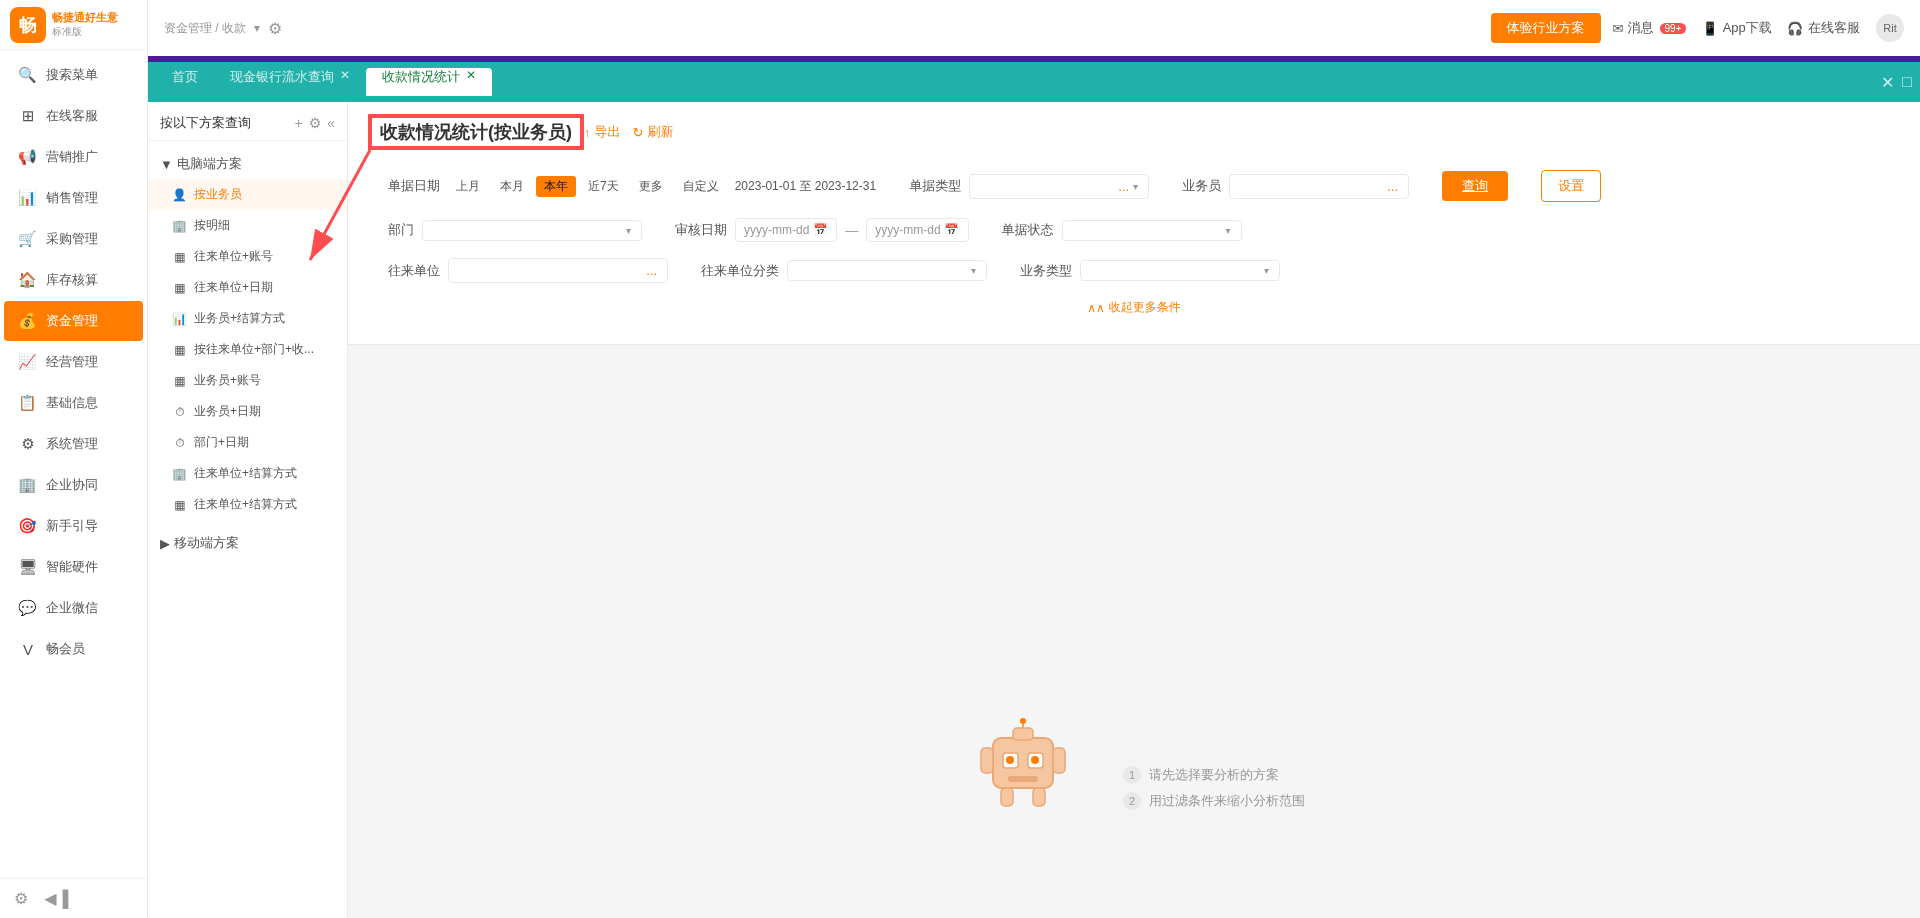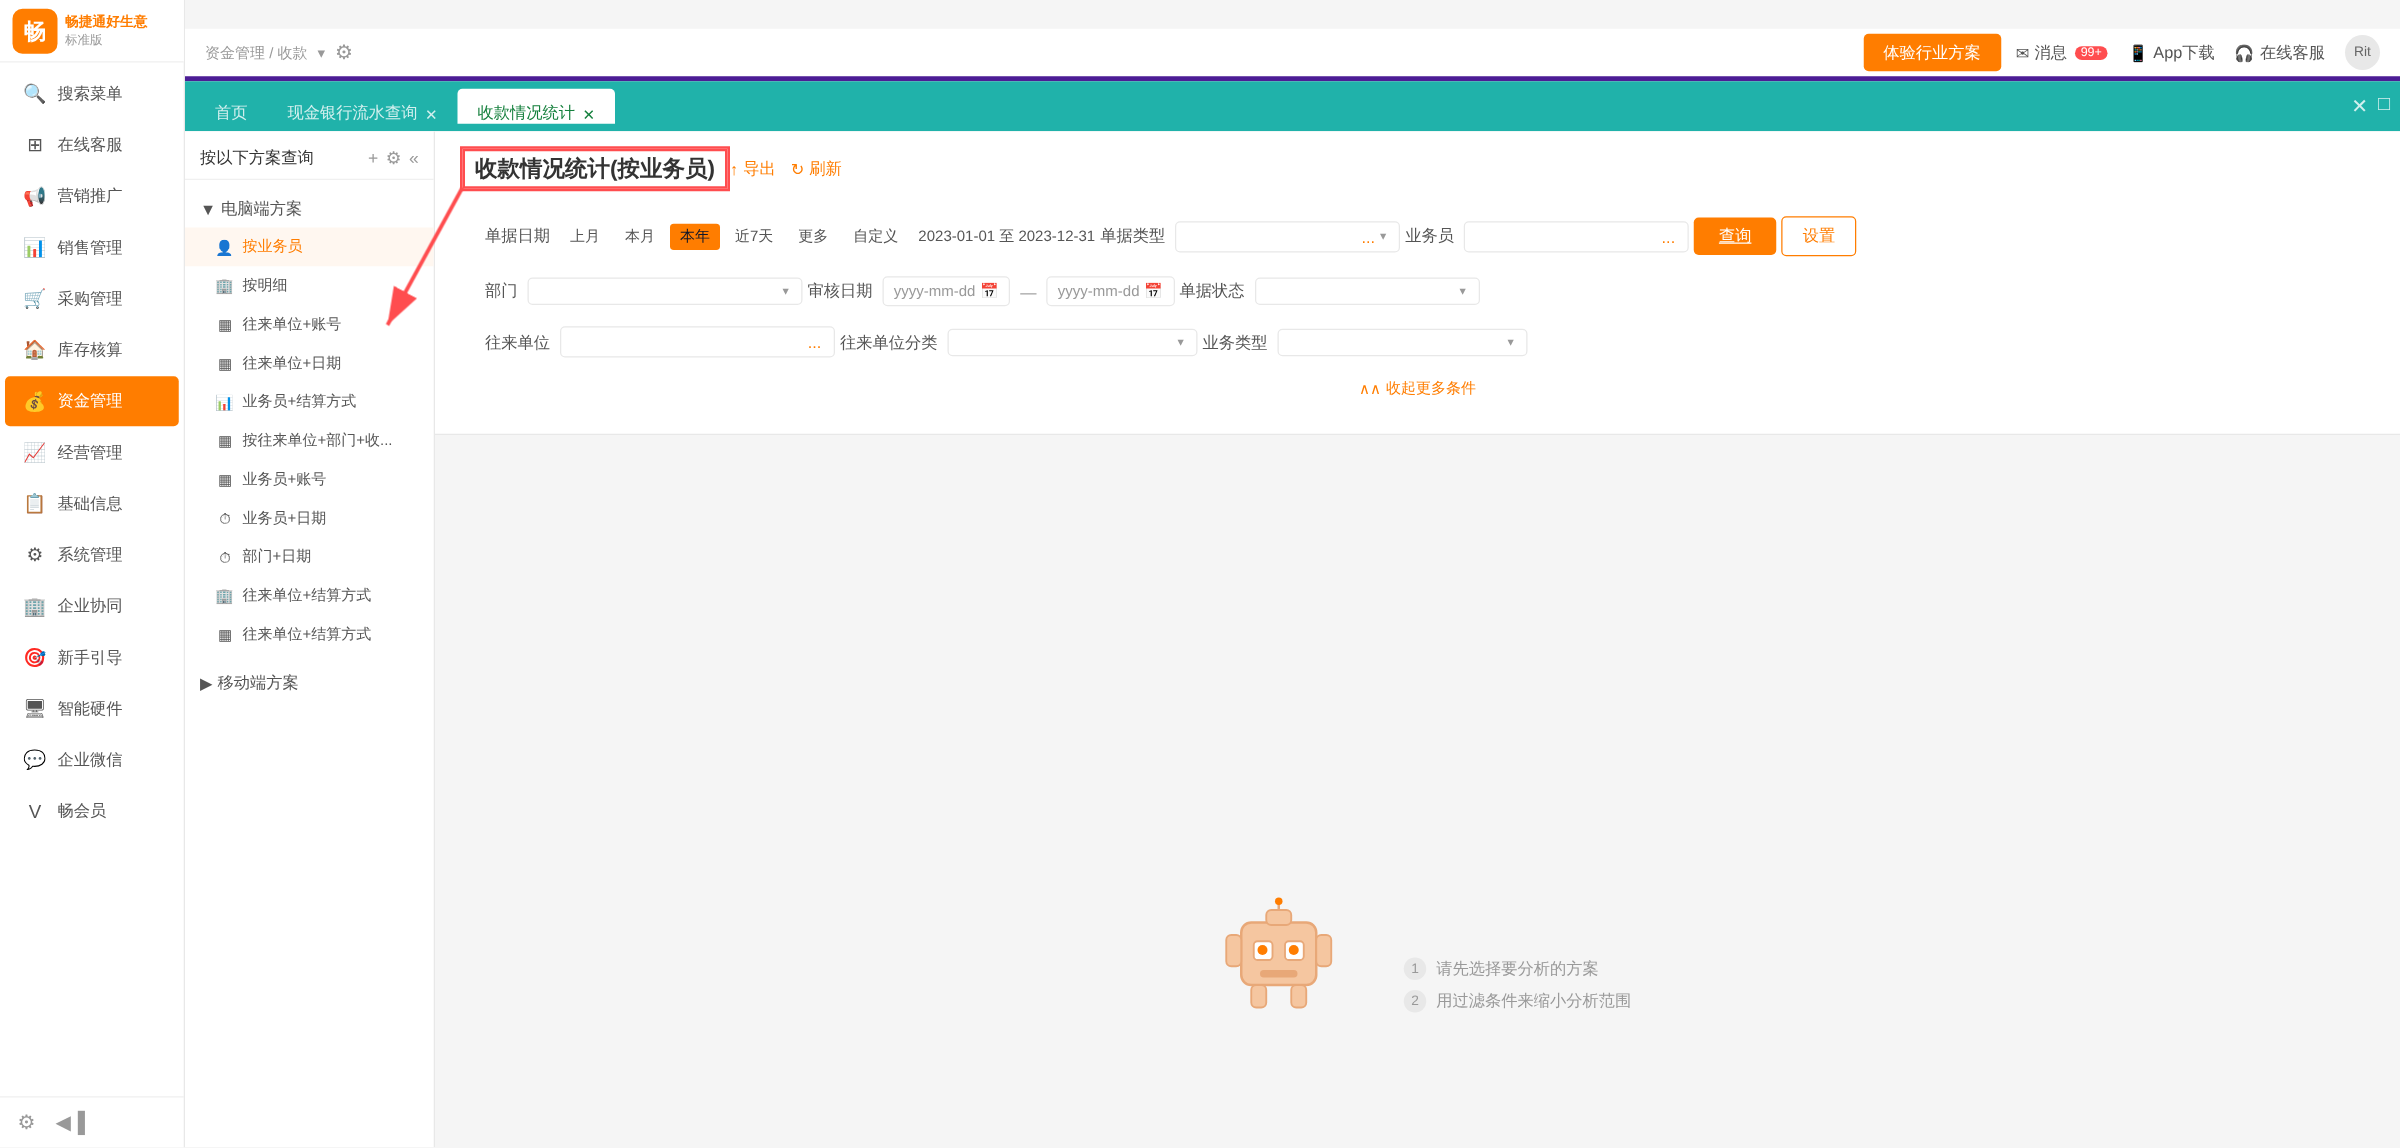--- a/index.html
+++ b/index.html
@@ -14,34 +14,34 @@
     .nav-item { display: flex; align-items: center; padding: 10px 14px; cursor: pointer; color: #555; font-size: 13px; border-radius: 4px; margin: 1px 4px; }
     .nav-item.active { background: #ff7d00; color: #fff; border-radius: 4px; }
     .nav-item .nav-icon { width: 20px; height: 20px; margin-right: 8px; display: flex; align-items: center; justify-content: center; font-size: 15px; flex-shrink: 0; }
     .sidebar-bottom { padding: 10px 14px; border-top: 1px solid #f0f0f0; display: flex; gap: 16px; }
     .sidebar-bottom-icon { color: #999; cursor: pointer; font-size: 16px; }
 
     
     .main { flex: 1; display: flex; flex-direction: column; overflow: hidden; }
 
     
-    .topbar { height: 42px; background: #fff; border-bottom: 4px solid #4c1d95; display: flex; align-items: center; padding: 0 16px; gap: 12px; flex-shrink: 0; margin-top: 23px; }
+    .topbar { height: 62px; background: #fff; border-bottom: 6px solid #4c1d95; display: flex; align-items: center; padding: 0 16px; gap: 12px; flex-shrink: 0; }
     .topbar-left { display: flex; align-items: center; gap: 8px; flex: 1; }
     .breadcrumb-item { color: #999; font-size: 12px; cursor: pointer; }
     .topbar-dropdown { color: #999; cursor: pointer; font-size: 12px; }
     .topbar-gear { color: #999; cursor: pointer; font-size: 16px; }
     .trial-btn { background: #ff7d00; color: #fff; border: none; padding: 6px 16px; border-radius: 4px; cursor: pointer; font-size: 13px; white-space: nowrap; }
     .topbar-right { display: flex; align-items: center; gap: 16px; }
     .topbar-right-item { display: flex; align-items: center; gap: 4px; color: #555; cursor: pointer; font-size: 13px; }
     .badge-red { background: #ff4d4f; color: #fff; border-radius: 10px; padding: 0 5px; font-size: 10px; margin-left: 2px; }
     .user-avatar { width: 28px; height: 28px; background: #e8e8e8; border-radius: 50%; display: flex; align-items: center; justify-content: center; font-size: 11px; color: #666; }
 
     
     .tabs { display: flex; align-items: center; background: #20b2aa; height: 40px; padding: 0 8px; flex-shrink: 0; }
-    .tab { display: flex; align-items: flex-end; padding: 0 16px; height: 28px; cursor: pointer; color: rgba(255,255,255,0.8); font-size: 13px; gap: 6px; }
+    .tab { display: flex; align-items: flex-start; padding: 0 16px; height: 28px; cursor: pointer; color: rgba(255,255,255,0.8); font-size: 13px; gap: 6px; }
     .tab.active { background: #fff; color: #15803d; border-radius: 4px 4px 0 0; }
     .tab-close { font-size: 12px; color: inherit; cursor: pointer; }
     .tabs-spacer { flex: 1; }
     .tabs-actions { display: flex; gap: 8px; color: rgba(255,255,255,0.8); font-size: 16px; cursor: pointer; }
 
     
     .content { flex: 1; display: flex; overflow: hidden; background: #f5f5f5; }
 
     
     .left-panel { width: 200px; background: #fff; border-right: 1px solid #e8e8e8; display: flex; flex-direction: column; flex-shrink: 0; overflow-y: auto; }
@@ -60,21 +60,21 @@
 
     
     .page-header { background: #fff; padding: 12px 20px 8px; border-bottom: 1px solid #e8e8e8; flex-shrink: 0; }
     .page-title-row { display: flex; align-items: center; margin-bottom: 12px; }
     .page-title { font-size: 18px; font-weight: bold; color: #333; border: 2px solid #ff4d4f; padding: 2px 8px; display: inline-block; }
     .page-actions { display: flex; gap: 12px; align-items: center; }
     .action-btn { display: flex; align-items: center; gap: 4px; color: #ff7d00; cursor: pointer; font-size: 13px; }
 
     
     .filter-area { background: #fff; padding: 0 20px 12px; flex-shrink: 0; }
-    .filter-row { display: flex; align-items: center; gap: 4px; padding: 8px 0; flex-wrap: wrap; }
+    .filter-row { display: flex; align-items: center; gap: 33px; padding: 8px 0; flex-wrap: wrap; }
     .filter-item { display: flex; align-items: center; gap: 8px; }
     .filter-label { color: #555; font-size: 13px; white-space: nowrap; }
     .date-tabs { display: flex; gap: 4px; align-items: center; }
     .date-tab { padding: 2px 8px; border-radius: 3px; cursor: pointer; font-size: 12px; color: #555; }
     .date-tab.active { background: #ff7d00; color: #0f172a; }
     .date-range { display: flex; align-items: center; gap: 4px; font-size: 12px; color: #555; }
     .filter-select { display: flex; align-items: center; gap: 4px; border: 1px solid #e8e8e8; border-radius: 4px; padding: 4px 10px; min-width: 180px; cursor: pointer; background: #fff; }
     .filter-select-label { flex: 1; color: #555; font-size: 12px; }
     .filter-select-arrow { color: #999; font-size: 10px; }
     .date-input { display: flex; align-items: center; gap: 4px; border: 1px solid #e8e8e8; border-radius: 4px; padding: 4px 8px; font-size: 12px; color: #999; }

